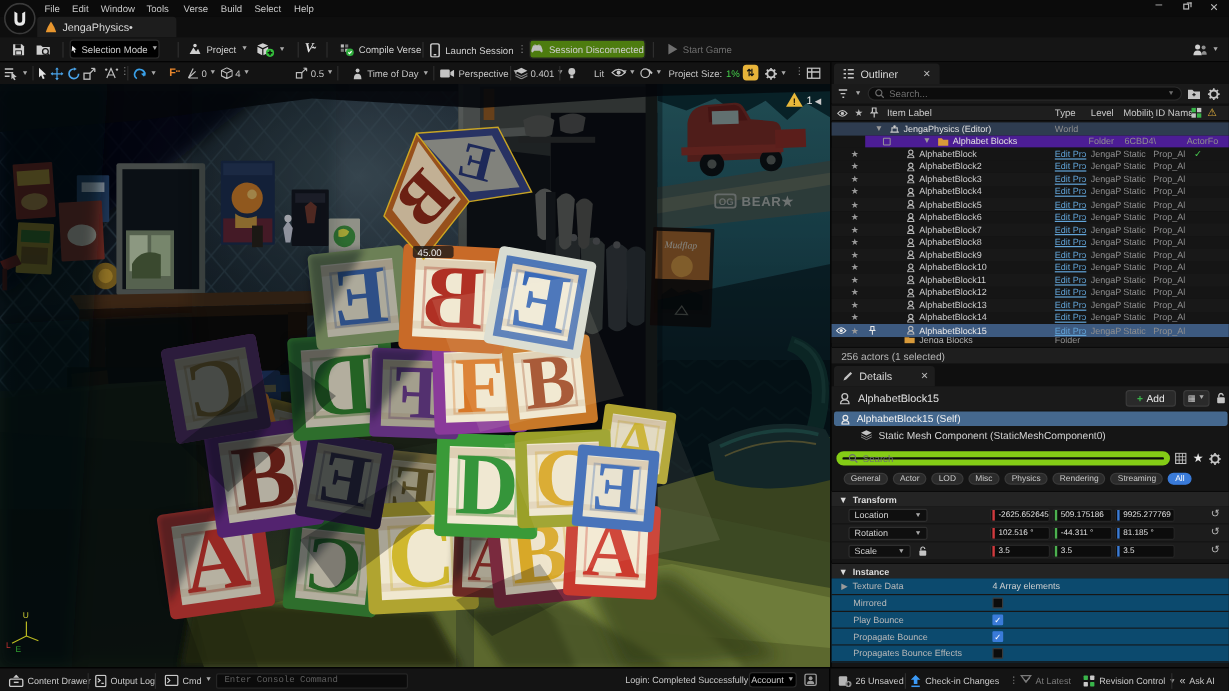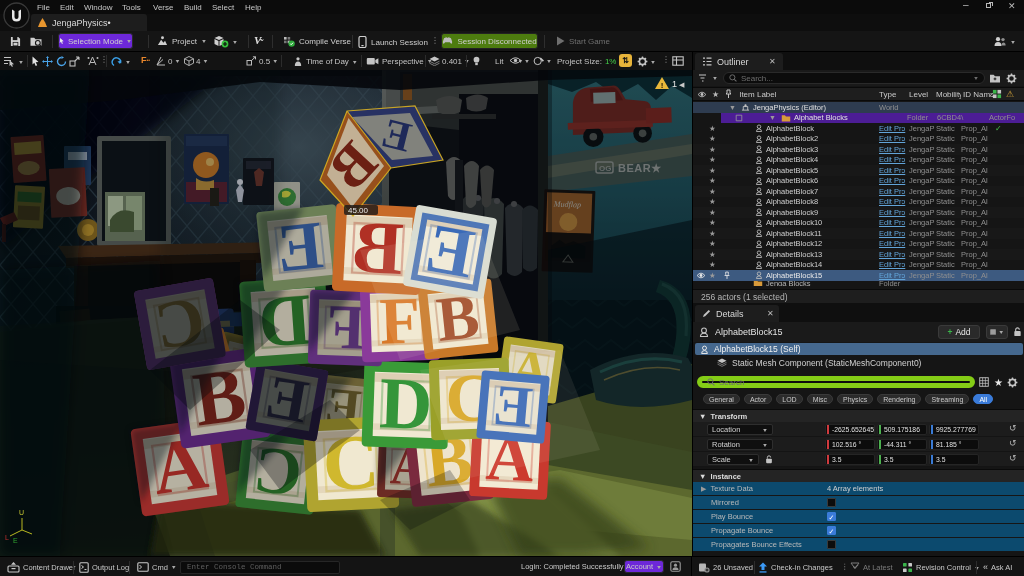--- a/index.html
+++ b/index.html
@@ -12,21 +12,21 @@
 #winctl { position:absolute; left:0; top:0; width:1024px; height:16px; color:#cfcfcf; } #winctl span { position:absolute; display:block; }
 
 #tabrow { position:absolute; left:0; top:14px; width:1024px; height:17px; background:#0e0e0e; }
 #asset-tab { position:absolute; left:31px; top:14px; width:116px; height:17px; background:#1d1d1d; border-radius:3px 3px 0 0; color:#d8d8d8; font-size:9px; display:flex; align-items:center; padding-left:7px; gap:5px; }
 #uelogo { position:absolute; left:3px; top:2px; width:27px; height:27px; z-index:5; }
 
 #toolbar { position:absolute; left:0; top:31px; width:1024px; height:21px; background:#151515; border-bottom:1px solid #000; color:#cfcfcf; font-size:8px; }
 .ti { position:absolute; display:flex; align-items:center; white-space:nowrap; }
 .tsep { position:absolute; top:4px; width:1px; height:13px; background:#2e2e2e; }
 .caret { font-size:6px; color:#aaa; transform:scaleY(0.9); }
-.btn-dark { background:#6d28d9; border:1px solid #2a2a2a; border-radius:3px; display:flex; align-items:center; }
+.btn-dark { background:#000000; border:1px solid #2a2a2a; border-radius:3px; display:flex; align-items:center; }
 
 #vptoolbar { position:absolute; left:0; top:52px; width:692px; height:18px; background:#131313; color:#c4c4c4; font-size:8px; }
 .vi { position:absolute; display:flex; align-items:center; white-space:nowrap; }
 .vsep { position:absolute; top:3px; width:1px; height:12px; background:#2c2c2c; }
 
 #viewport { position:absolute; left:0; top:70px; width:692px; height:486px; background:#0a0d10; overflow:hidden; }
 
 #rpanel { position:absolute; left:692px; top:52px; width:332px; height:504px; background:#151515; border-left:1px solid #000; font-size:8.5px; color:#b9b9b9; }
 
 #botbar { position:absolute; left:0; top:556px; width:1024px; height:20px; background:#141414; border-top:1px solid #000; color:#c9c9c9; font-size:7.5px; }

